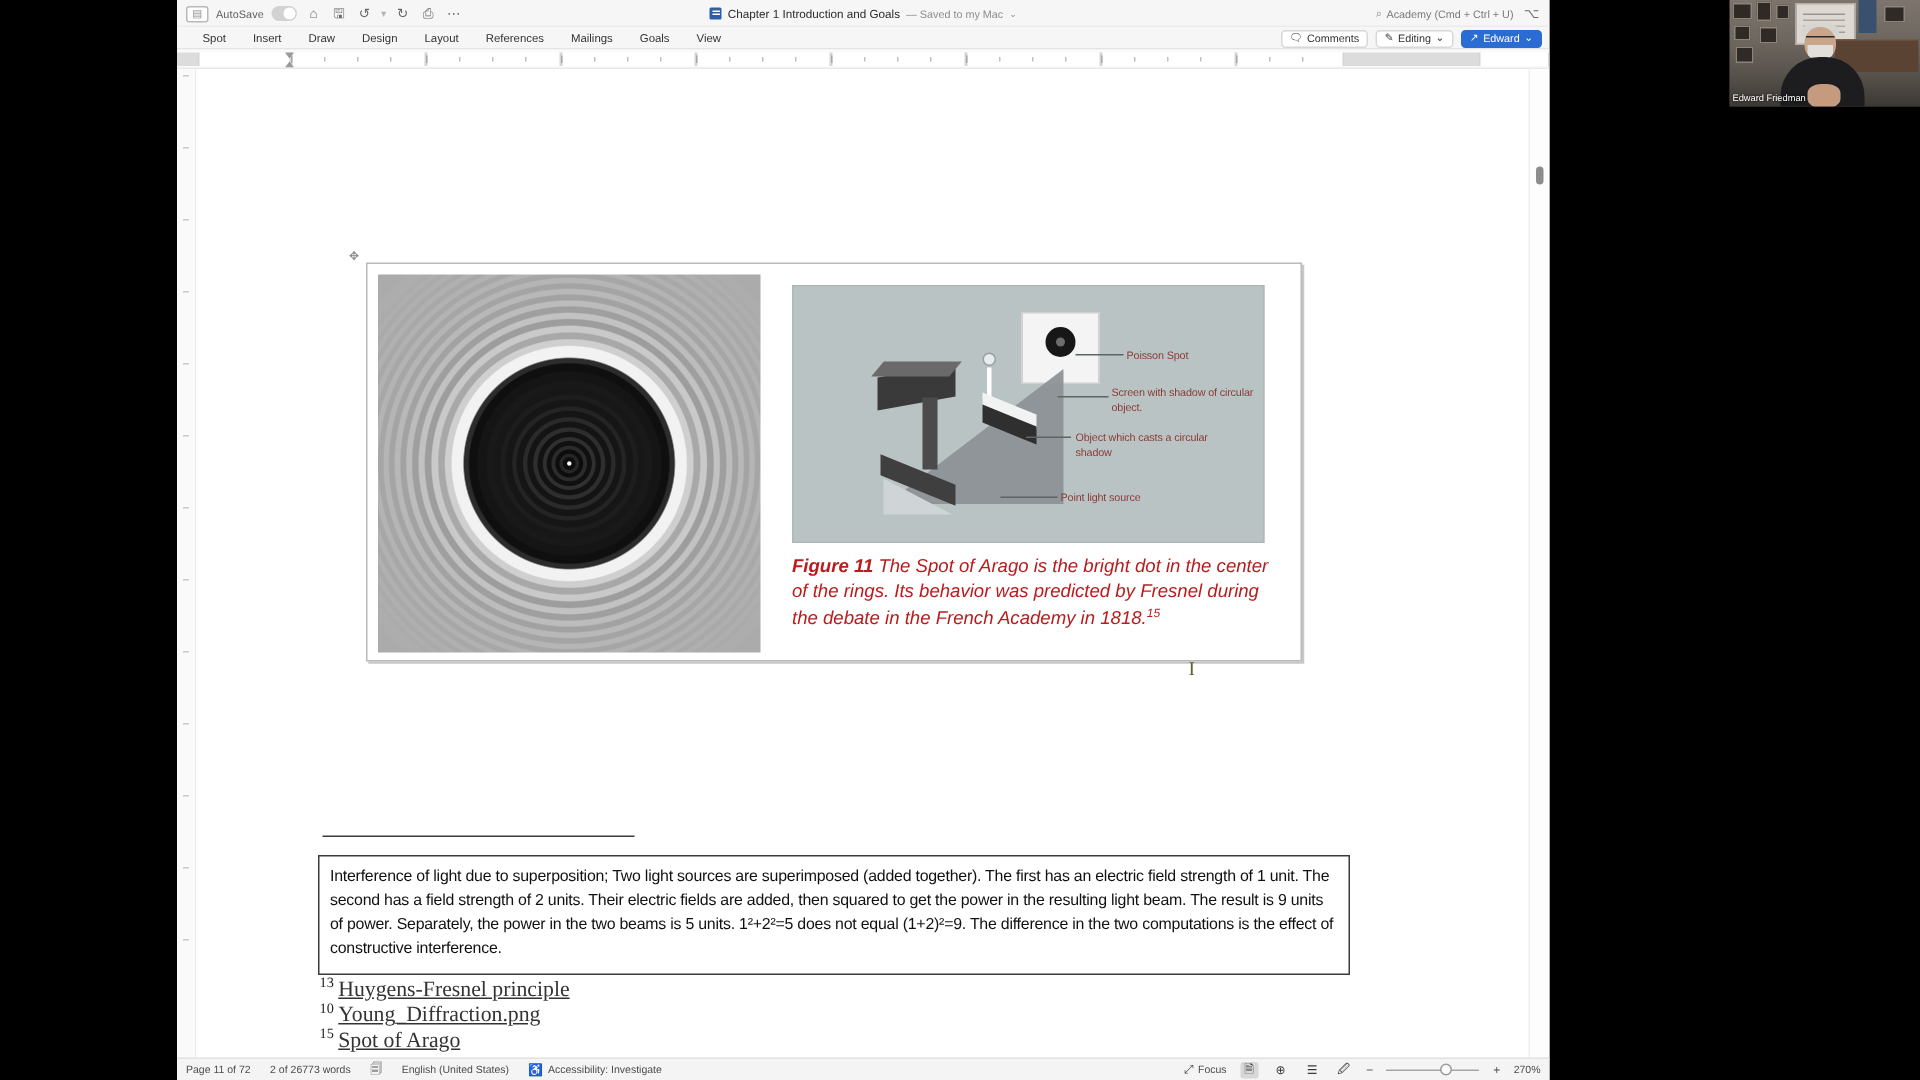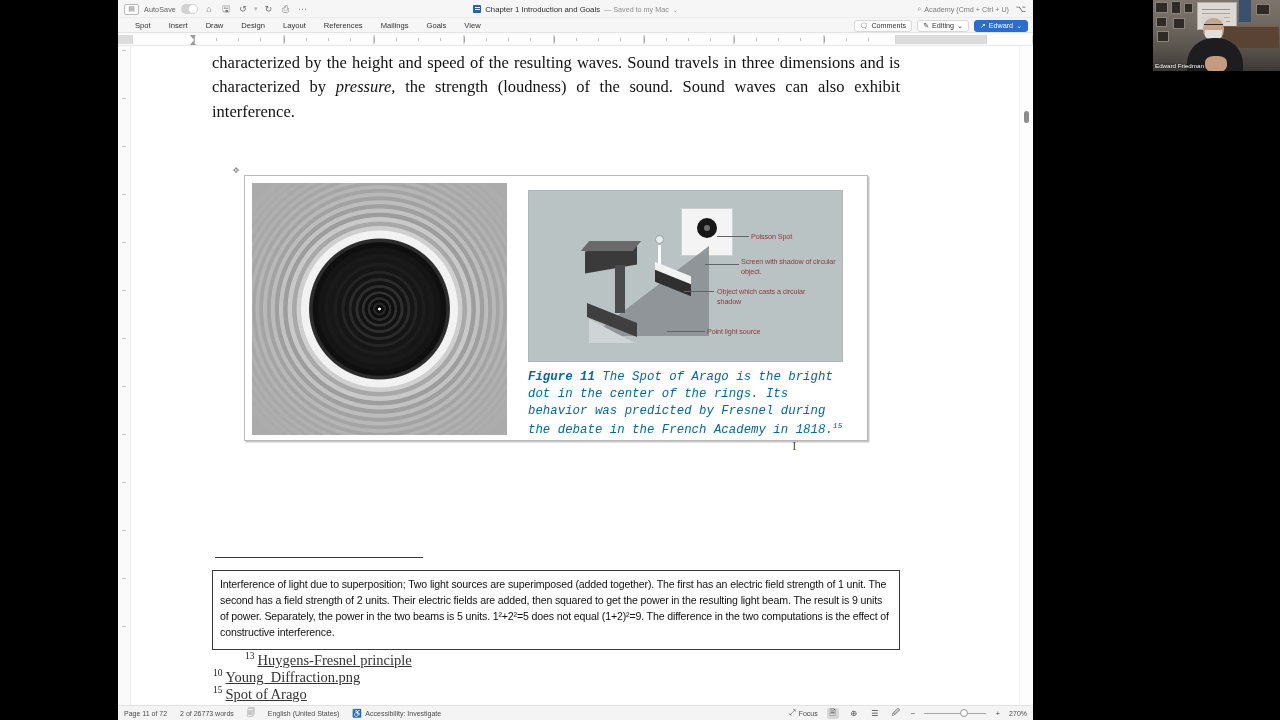--- a/index.html
+++ b/index.html
@@ -251,24 +251,24 @@
     font-family: "Liberation Sans", sans-serif;
     font-size: 7.2px; font-weight: normal; color: #8d3b3b;
     line-height: 1.32; letter-spacing: -.1px;
   }
   .leader { position: absolute; background: #5d6565; height: 1px; transform-origin: left center; }
 
   
   #fig-caption {
     position: absolute; left: 283px; top: 193px;
     width: 318px;
-    font-family: Liberation Mono, monospace;
+    font-family: Liberation Sans, sans-serif;
     font-size: 12.4px;
     font-style: italic;
-    color: #0369a1;
+    color: #b91c1c;
     line-height: 1.38;
   }
   #fig-caption b { font-style: italic; font-weight: bold; }
   #fig-caption sup { font-size: 8px; }
 
   
   #fn-rule {
     position: absolute; left: 84px; top: 511px;
     width: 208px; height: 0;
     border-top: 1.4px solid #3a3a3a;
@@ -551,23 +551,20 @@
         <div class="vtick" style="top:340px;"></div>
         <div class="vtick" style="top:388px;"></div>
         <div class="vtick" style="top:436px;"></div>
         <div class="vtick" style="top:484px;"></div>
         <div class="vtick" style="top:532px;"></div>
         <div class="vtick" style="top:580px;"></div>
       </div>
 
       <div id="page">
 
-        <div class="doc-para" style="left:81px; top:5px; width:688px;">
-          <span>characterized by the height and speed of the resulting waves. Sound travels in three dimensions and is characterized by </span><i>pressure,</i><span> the strength (loudness) of the sound. Sound waves can also exhibit interference.</span>
-        </div>
 
         <div class="fig-anchor">✥</div>
 
         <div id="figure-box">
 
           <div id="arago"></div>
 
           <div id="illus-panel">
 
             <div style="position:absolute;left:152px;top:17px;width:52px;height:48px;background:#f4f4f4;border:1px solid #cfcfcf;"></div>
@@ -603,21 +600,21 @@
             <b>Figure 11</b><span> The Spot of Arago is the bright dot in the center of the rings. Its behavior was predicted by Fresnel during the debate in the French Academy in 1818.</span><sup>15</sup>
           </div>
         </div>
 
         <div id="ibeam">I</div>
 
         <div id="fn-rule"></div>
 
         <div id="fn-box">Interference of light due to superposition; Two light sources are superimposed (added together). The first has an electric field strength of 1 unit. The second has a field strength of 2 units. Their electric fields are added, then squared to get the power in the resulting light beam. The result is 9 units of power. Separately, the power in the two beams is 5 units. 1²+2²=5 does not equal (1+2)²=9. The difference in the two computations is the effect of constructive interference.</div>
 
-        <div class="fn-item" style="left:82px; top:605px;margin-left:32px;">
+        <div class="fn-item" style="left:82px; top:605px;">
           <sup>13</sup><span class="fn-link">Huygens-Fresnel principle</span>
         </div>
         <div class="fn-item" style="left:82px; top:622px;">
           <sup>10</sup><span class="fn-link">Young_Diffraction.png</span>
         </div>
         <div class="fn-item" style="left:82px; top:639px;">
           <sup>15</sup><span class="fn-link">Spot of Arago</span>
         </div>
 
       </div>

